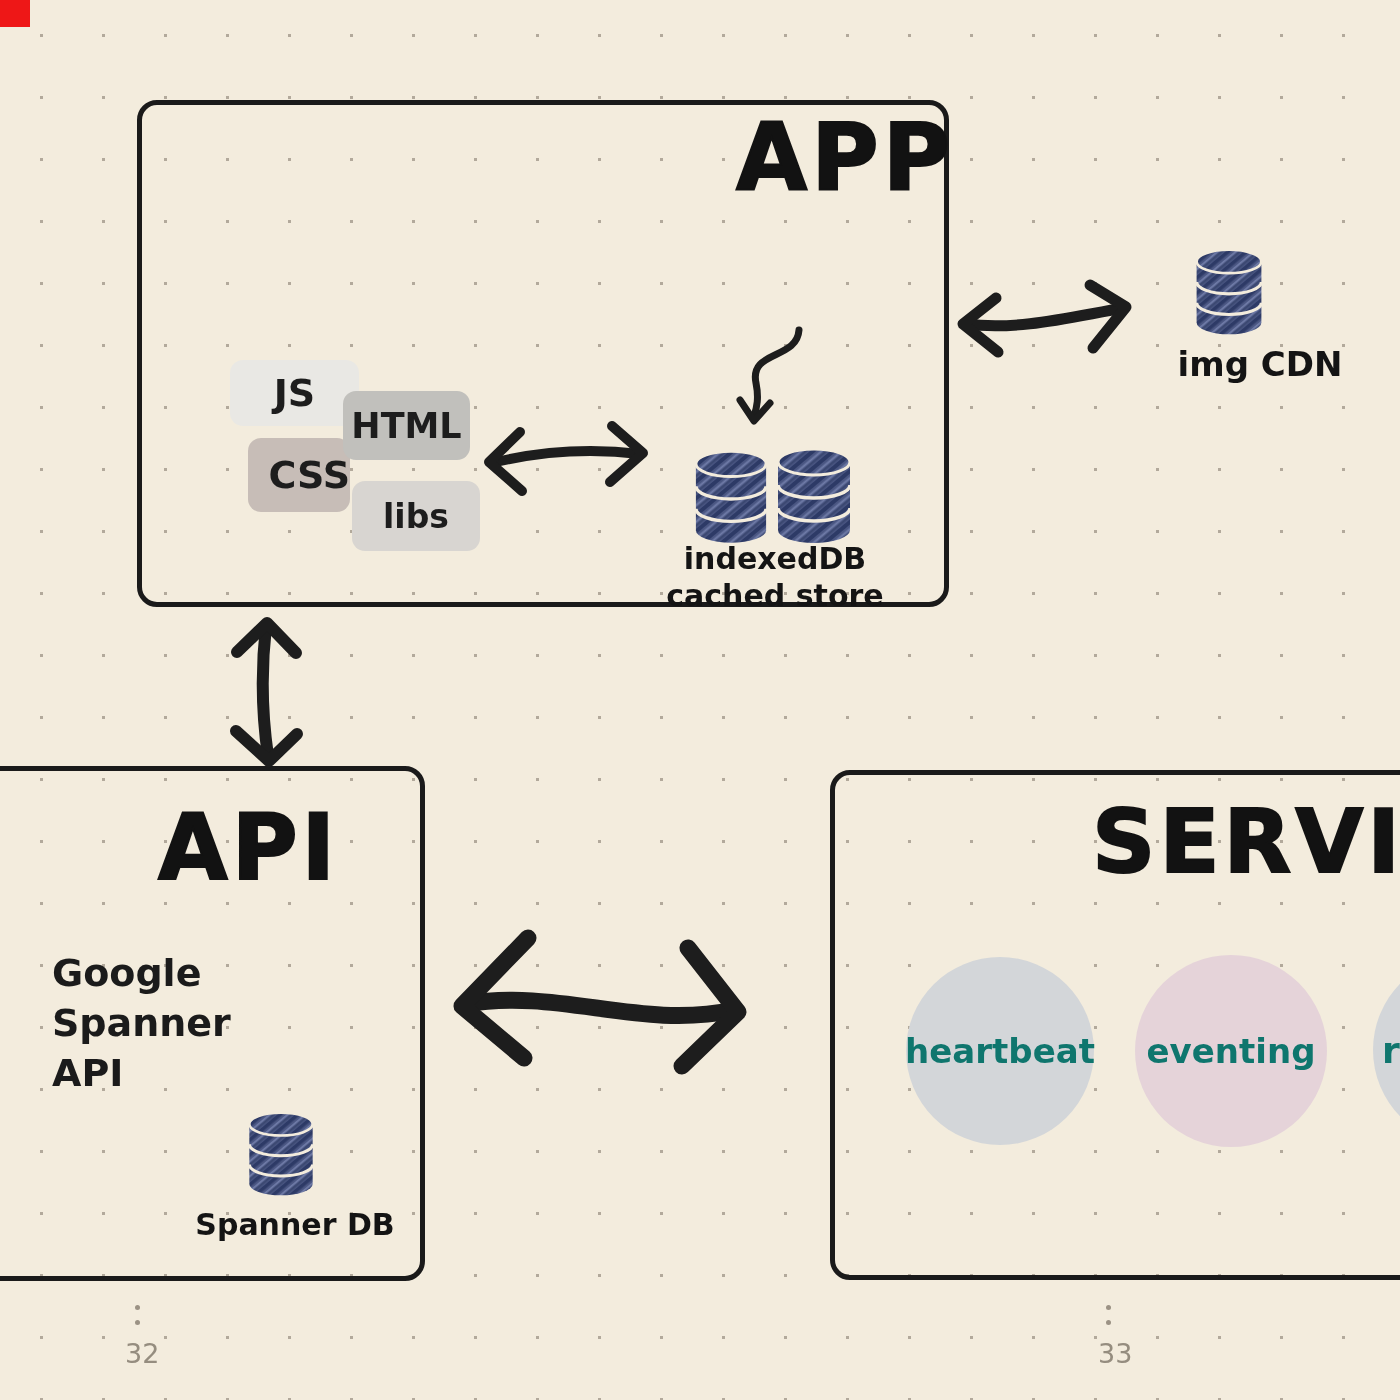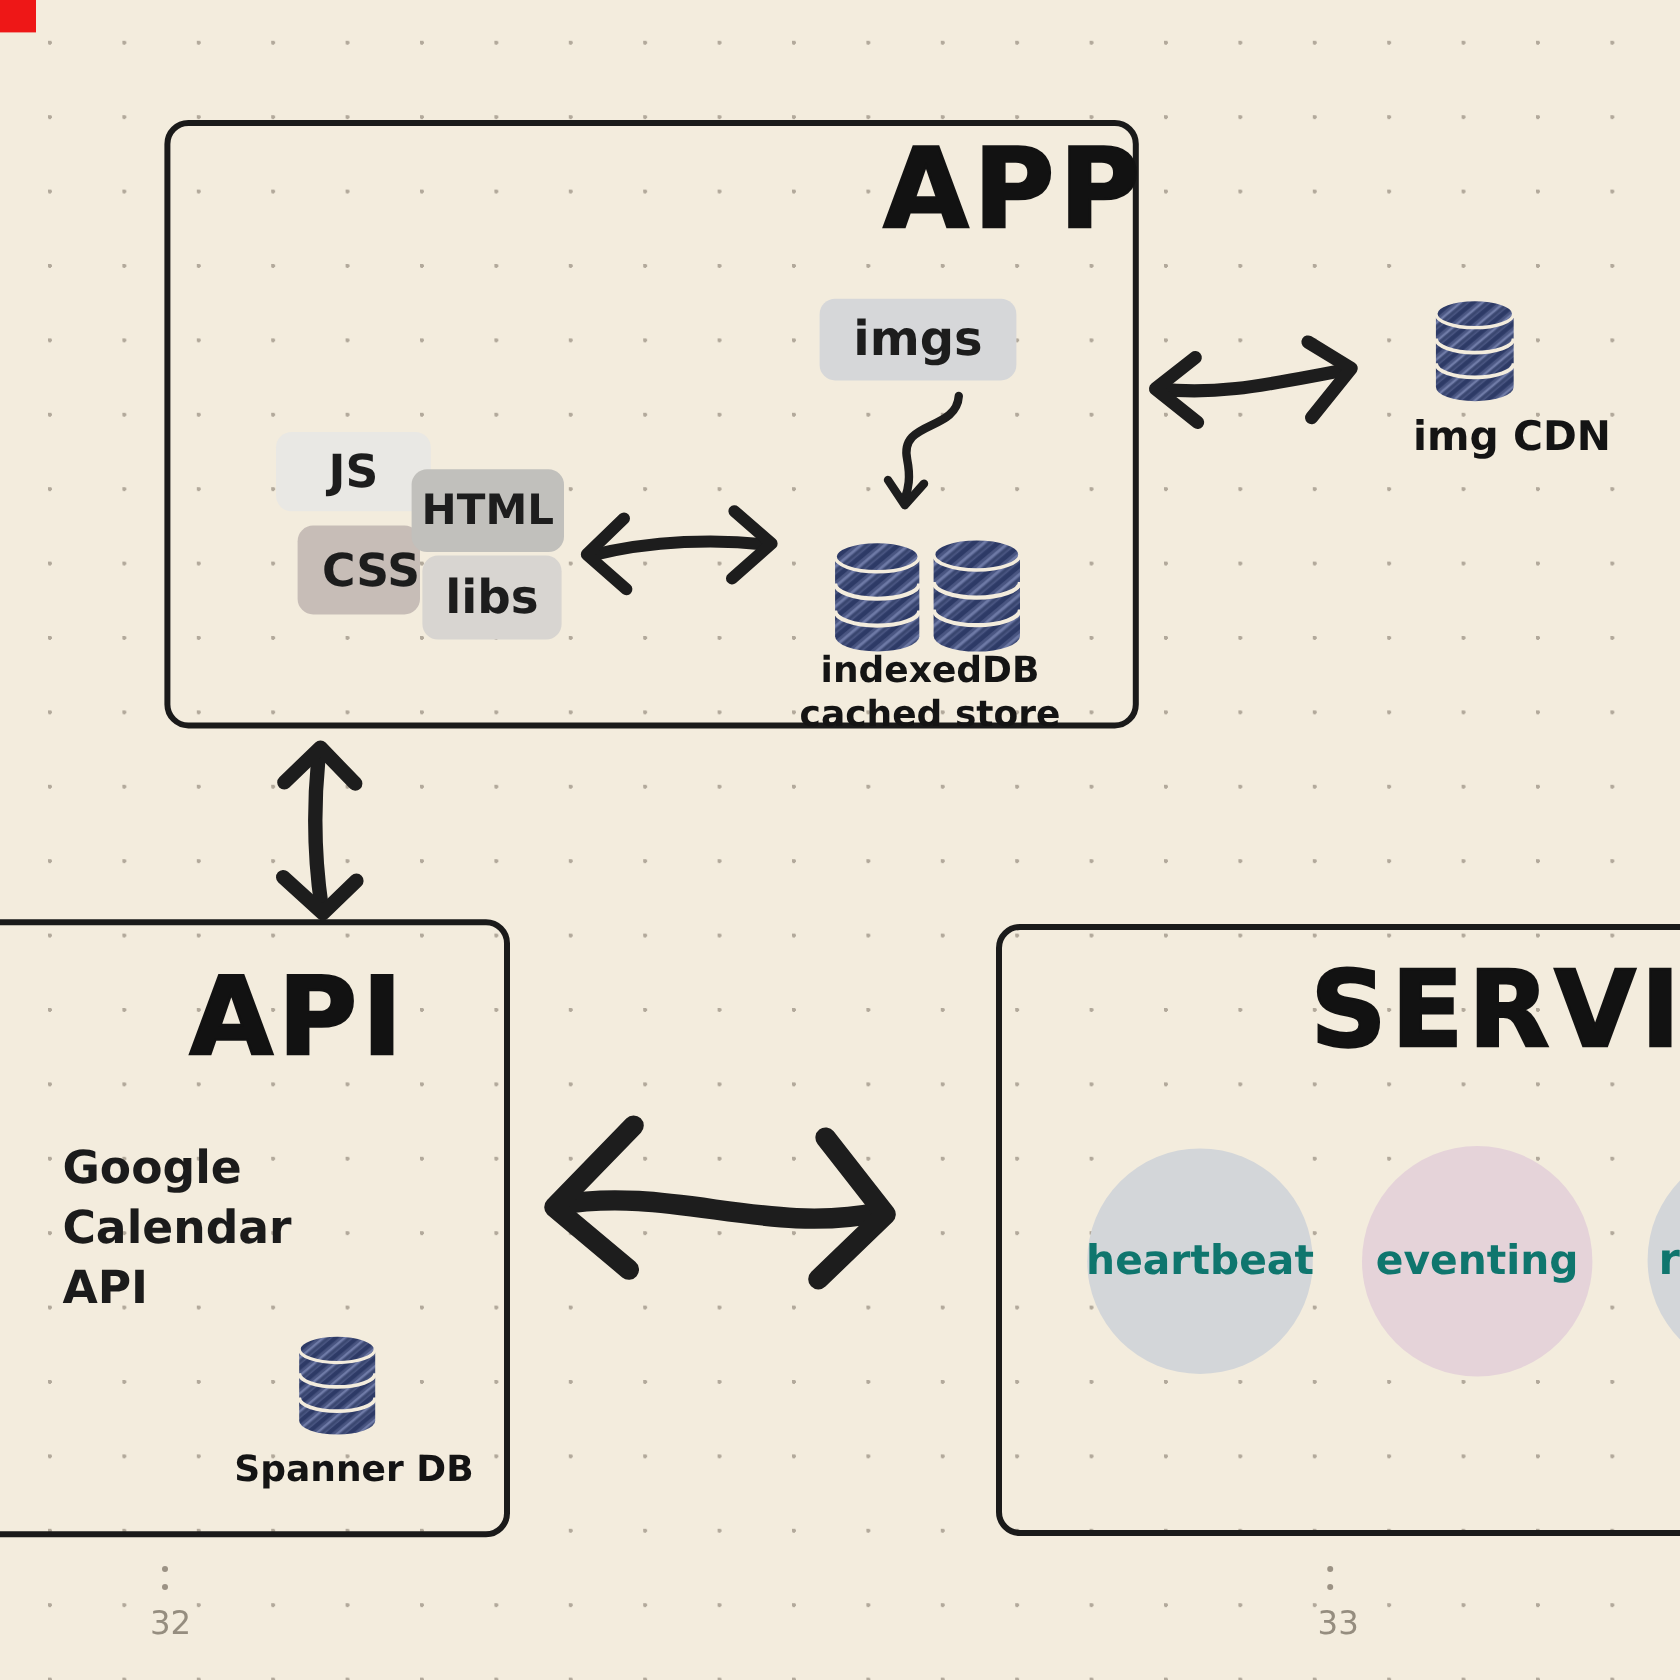--- a/index.html
+++ b/index.html
@@ -55,34 +55,31 @@
         <path d="M4,62 A36,13 0 0 0 76,62" fill="none" stroke="#f3ecdd" stroke-width="3.5"></path>
       </g>
     </defs>
   </svg>
 
   <div class="corner-marker"></div>
 
   <div class="frame" style="left:137px;top:100px;width:802px;height:497px;"></div>
   <div class="big-title" style="left:698px;top:104px;font-size:92px;margin-left:38px;">APP</div>
 
-  <div class="chip" style="left:683px;top:249px;width:164px;height:68px;background:#d6d7d9;font-size:40px;z-index:2;">
-    <span>imgs</span>
-  </div>
 
   <div class="chip" style="left:343px;top:391px;width:127px;height:69px;background:#c1c0bc;font-size:35px;z-index:2;">
     <span>HTML</span>
   </div>
   <div class="chip" style="left:230px;top:360px;width:129px;height:66px;background:#e9e8e4;font-size:38px;z-index:1;">
     <span>JS</span>
   </div>
   <div class="chip" style="left:248px;top:438px;width:102px;height:74px;background:#c7bdb7;font-size:38px;z-index:1;justify-content:flex-end;">
     <span>CSS</span>
   </div>
-  <div class="chip" style="left:352px;top:463px;width:116px;height:70px;background:#d8d5d1;font-size:39px;z-index:3;">
+  <div class="chip" style="left:352px;top:481px;width:128px;height:70px;background:#d8d5d1;font-size:33px;z-index:3;">
     <span>libs</span>
   </div>
 
   <svg class="abs" style="left:692px;top:448px;" width="78" height="98" viewBox="0 0 80 100">
       <use href="#cylshape"></use>
     </svg>
   <svg class="abs" style="left:774px;top:446px;" width="80" height="100" viewBox="0 0 80 100">
       <use href="#cylshape"></use>
     </svg>
   <div class="cyl-label" style="left:655px;top:520px;width:240px;font-size:30px;margin-top:20px;">
@@ -92,21 +89,21 @@
 
   <svg class="abs" style="left:1190px;top:247px;" width="78" height="90" viewBox="0 0 80 100">
       <use href="#cylshape"></use>
     </svg>
   <div class="cyl-label" style="left:1175px;top:346px;width:170px;font-size:34px;">img CDN</div>
 
   <div class="frame" style="left:-45px;top:766px;width:460px;height:505px;"></div>
   <div class="big-title" style="left:158px;top:795px;font-size:90px;">API</div>
   <div class="abs hand" style="left:52px;top:948px;font-size:38px;line-height:50px;">
     <div>Google</div>
-    <div>Calendar</div>
+    <div>Spanner</div>
     <div>API</div>
   </div>
   <svg class="abs" style="left:242px;top:1110px;" width="78" height="88" viewBox="0 0 80 100">
       <use href="#cylshape"></use>
     </svg>
   <div class="cyl-label" style="left:180px;top:1206px;width:230px;font-size:30px;">Spanner DB</div>
 
   <div class="frame" style="left:830px;top:770px;width:620px;height:500px;"></div>
   <div class="big-title" style="left:1092px;top:790px;font-size:88px;">SERVICES</div>
 

